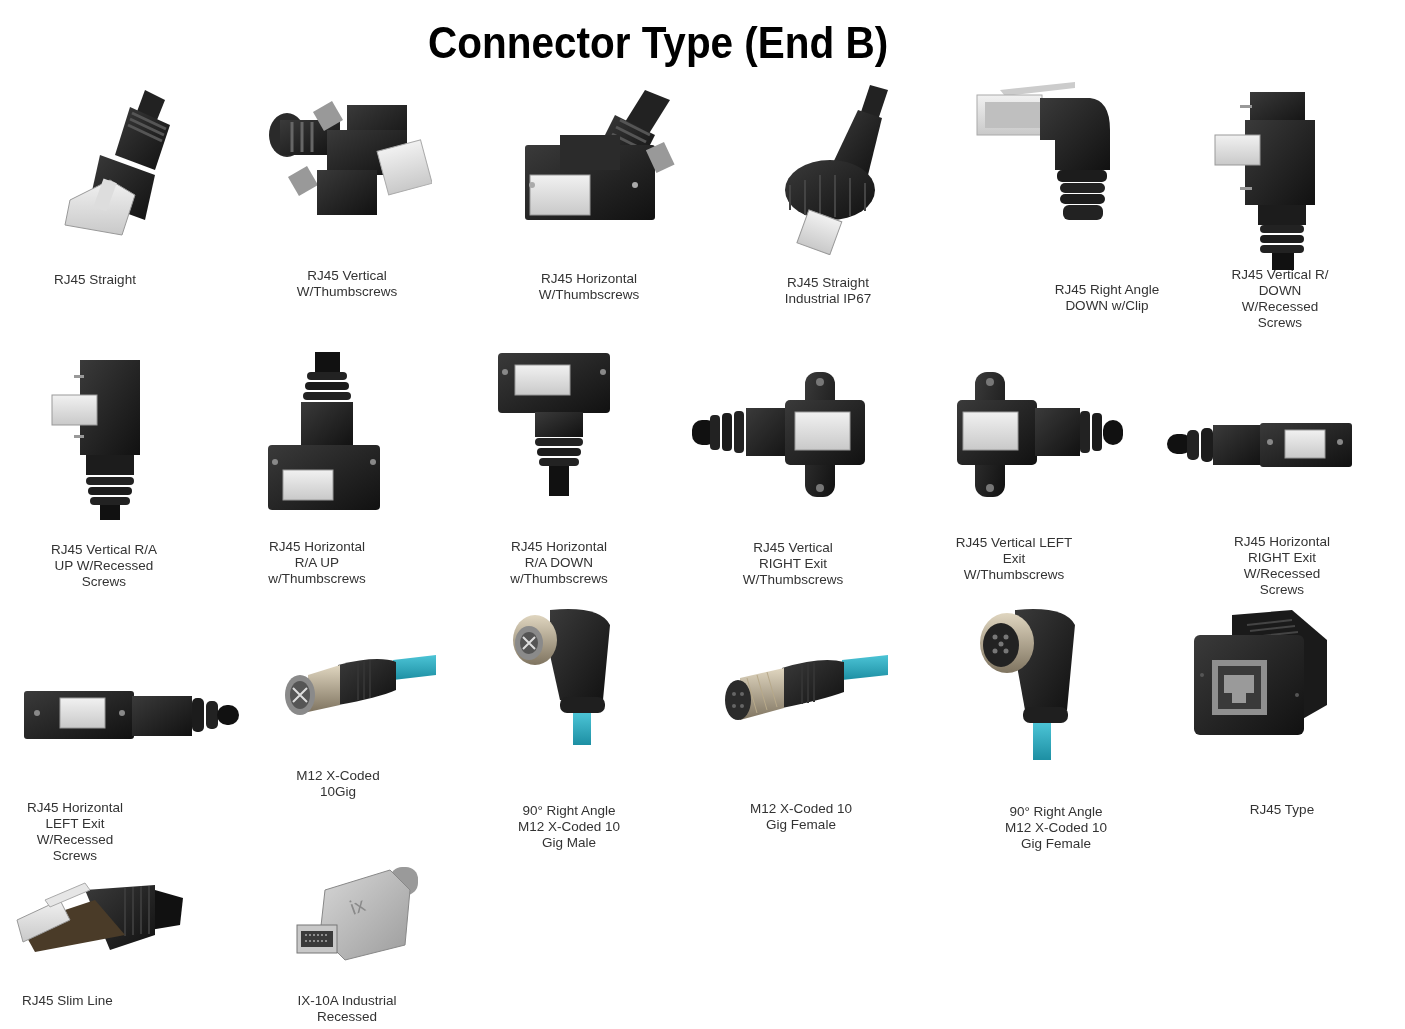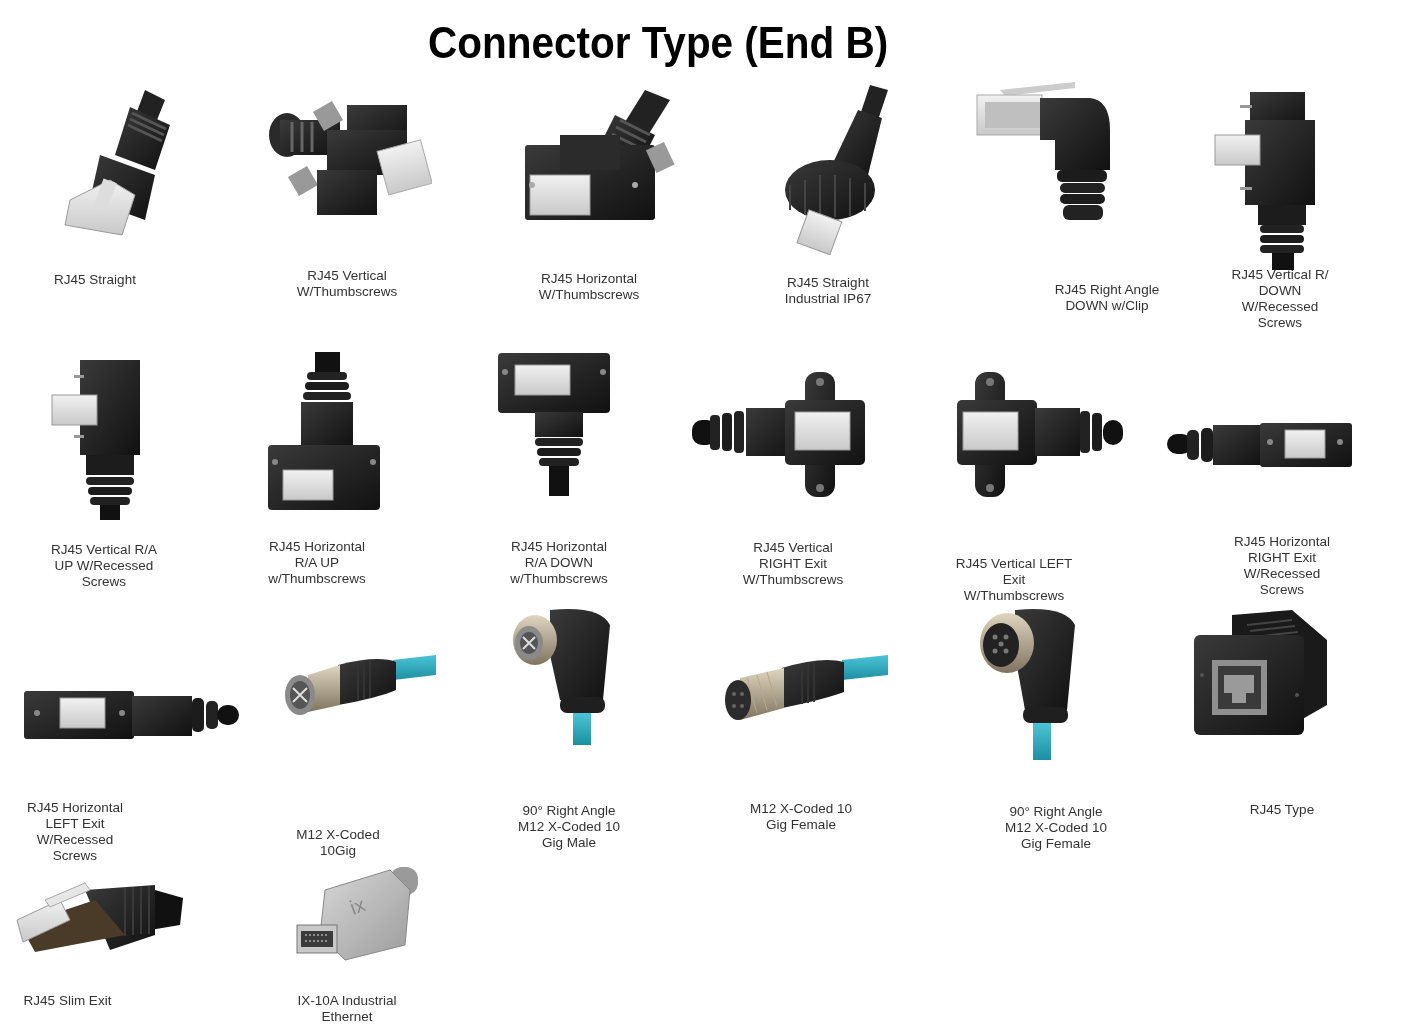--- a/index.html
+++ b/index.html
@@ -234,21 +234,21 @@
       <rect x="2" y="30" width="80" height="65" rx="5" fill="url(#blk)"></rect>
       <rect x="8" y="42" width="55" height="38" fill="url(#clear)" stroke="#999"></rect>
       <circle cx="35" cy="12" r="4" fill="#777"></circle>
         <circle cx="35" cy="118" r="4" fill="#777"></circle>
       <rect x="80" y="38" width="45" height="48" fill="url(#blk)"></rect>
       <rect x="125" y="41" width="10" height="42" rx="4" fill="#222"></rect>
       <rect x="137" y="43" width="10" height="38" rx="4" fill="#1c1c1c"></rect>
       <rect x="148" y="50" width="20" height="25" rx="10" fill="#111"></rect>
     </svg>
   </div>
-  <div class="cap" style="left:939px;top:556px;width:150px">RJ45 Vertical LEFT
+  <div class="cap" style="left:939px;top:535px;width:150px">RJ45 Vertical LEFT
 Exit
 W/Thumbscrews</div>
 </div>
 
 <div class="item">
   <div class="pic" style="left:1165px;top:420px;width:190px;height:50px">
     <svg viewBox="0 0 190 50">
       <rect x="2" y="14" width="25" height="20" rx="10" fill="#111"></rect>
       <rect x="22" y="10" width="12" height="30" rx="5" fill="#222"></rect>
       <rect x="36" y="8" width="12" height="34" rx="5" fill="#1c1c1c"></rect>
@@ -289,21 +289,21 @@
     <svg viewBox="0 0 160 70">
       <path d="M115 10 L158 5 L158 25 L115 30 Z" fill="url(#teal)"></path>
       <path d="M60 15 Q100 5 118 12 L118 40 Q100 48 60 55 Z" fill="url(#blk)"></path>
       <path d="M80 12 v38 M86 11 v38 M92 10 v38" stroke="#333" stroke-width="2"></path>
       <path d="M30 25 L62 15 L62 55 L30 62 Z" fill="url(#metal)"></path>
       <ellipse cx="22" cy="45" rx="15" ry="20" fill="#8a8a8a"></ellipse>
       <ellipse cx="22" cy="45" rx="10" ry="14" fill="#555"></ellipse>
       <path d="M15 38 L29 52 M29 38 L15 52" stroke="#ddd" stroke-width="2"></path>
     </svg>
   </div>
-  <div class="cap" style="left:263px;top:827px;width:150px">M12 X-Coded
+  <div class="cap" style="left:263px;top:768px;width:150px">M12 X-Coded
 10Gig</div>
 </div>
 
 <div class="item">
   <div class="pic" style="left:505px;top:605px;width:115px;height:140px">
     <svg viewBox="0 0 115 140">
       <path d="M45 5 Q95 0 105 20 L98 95 L55 95 L45 50 Z" fill="url(#blk)"></path>
       <rect x="55" y="92" width="45" height="16" rx="7" fill="#1f1f1f"></rect>
       <rect x="68" y="108" width="18" height="32" fill="url(#teal)"></rect>
       <ellipse cx="30" cy="35" rx="22" ry="25" fill="url(#metal)"></ellipse>
@@ -377,29 +377,29 @@
   <div class="pic" style="left:15px;top:880px;width:170px;height:75px">
     <svg viewBox="0 0 170 75">
       <path d="M140 10 L168 18 L165 45 L135 50 Z" fill="#111"></path>
       <path d="M70 10 L140 5 L140 55 L95 70 Z" fill="url(#blk)"></path>
       <path d="M110 8 v48 M118 7 v48 M126 6 v48 M134 6 v48" stroke="#3a3a3a" stroke-width="2"></path>
       <path d="M5 45 L80 20 L110 55 L20 72 Z" fill="#4a3b28"></path>
       <path d="M2 40 L45 20 L55 40 L8 62 Z" fill="url(#clear)" stroke="#999"></path>
       <path d="M30 20 L70 3 L75 10 L35 27 Z" fill="#e6e6e6" stroke="#aaa"></path>
     </svg>
   </div>
-  <div class="cap" style="left:0px;top:993px;width:135px">RJ45 Slim Exit</div>
+  <div class="cap" style="left:0px;top:993px;width:135px">RJ45 Slim Line</div>
 </div>
 
 <div class="item">
   <div class="pic" style="left:295px;top:865px;width:130px;height:100px">
     <svg viewBox="0 0 130 100">
       <rect x="95" y="2" width="28" height="28" rx="12" fill="#9a9a9a"></rect>
       <path d="M30 25 L95 5 L115 25 L110 80 L50 95 L25 70 Z" fill="url(#ixg)" stroke="#888"></path>
       <text x="58" y="50" font-family="Liberation Sans, sans-serif" font-size="20" fill="#8a8a8a" transform="rotate(-20 58 50)">ix</text>
       <rect x="2" y="60" width="40" height="28" fill="#c8c8c8" stroke="#777"></rect>
       <rect x="6" y="66" width="32" height="16" fill="#3a3a3a"></rect>
       <path d="M10 70 h24 M10 76 h24" stroke="#aaa" stroke-width="1.5" stroke-dasharray="2 2"></path>
     </svg>
   </div>
   <div class="cap" style="left:272px;top:993px;width:150px">IX-10A Industrial
-Ethernet</div>
+Recessed</div>
 </div>
 
 </body></html>

